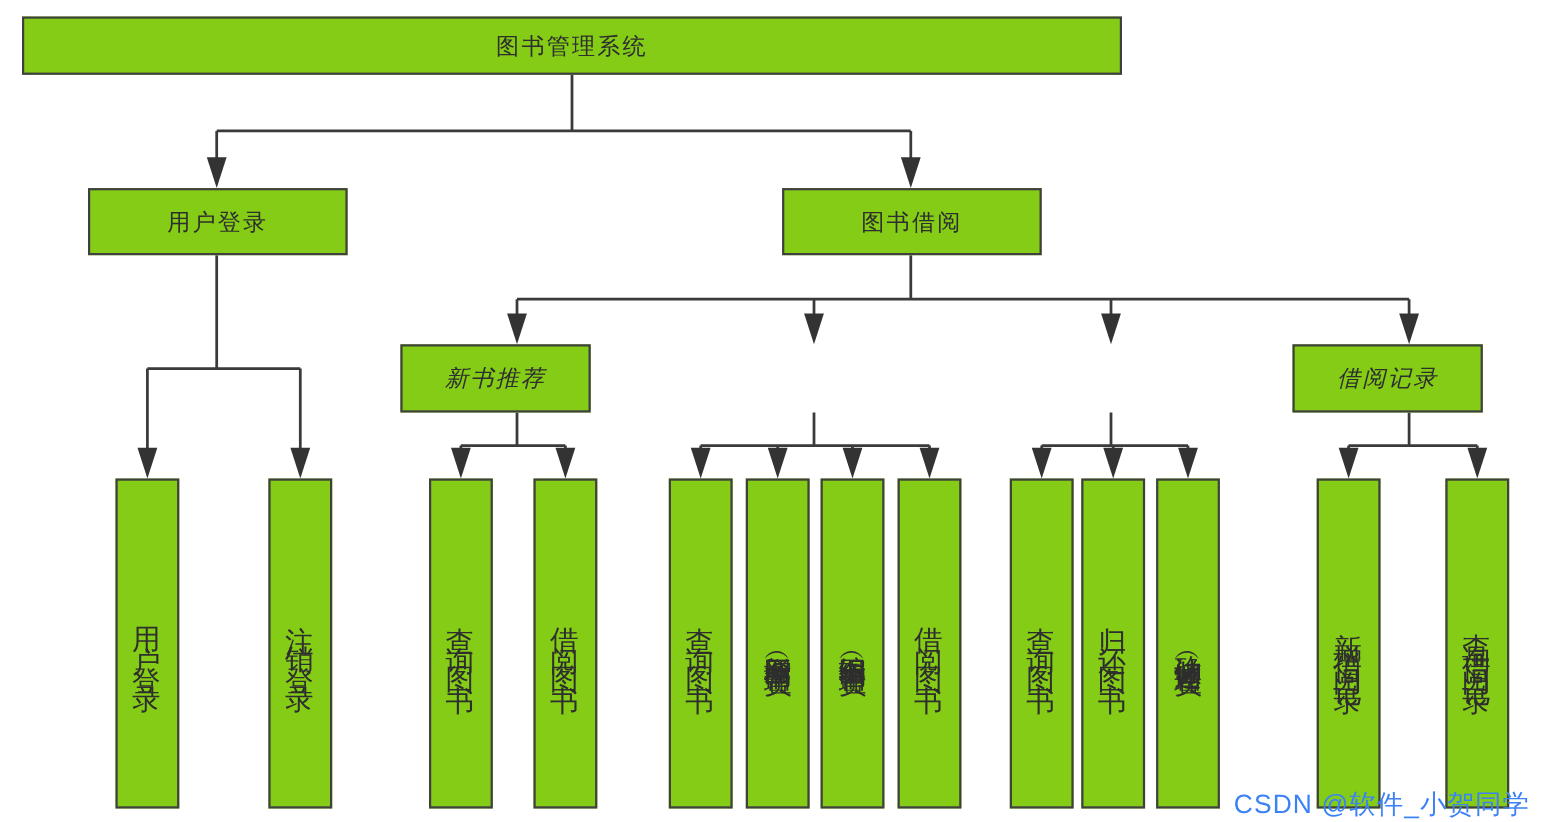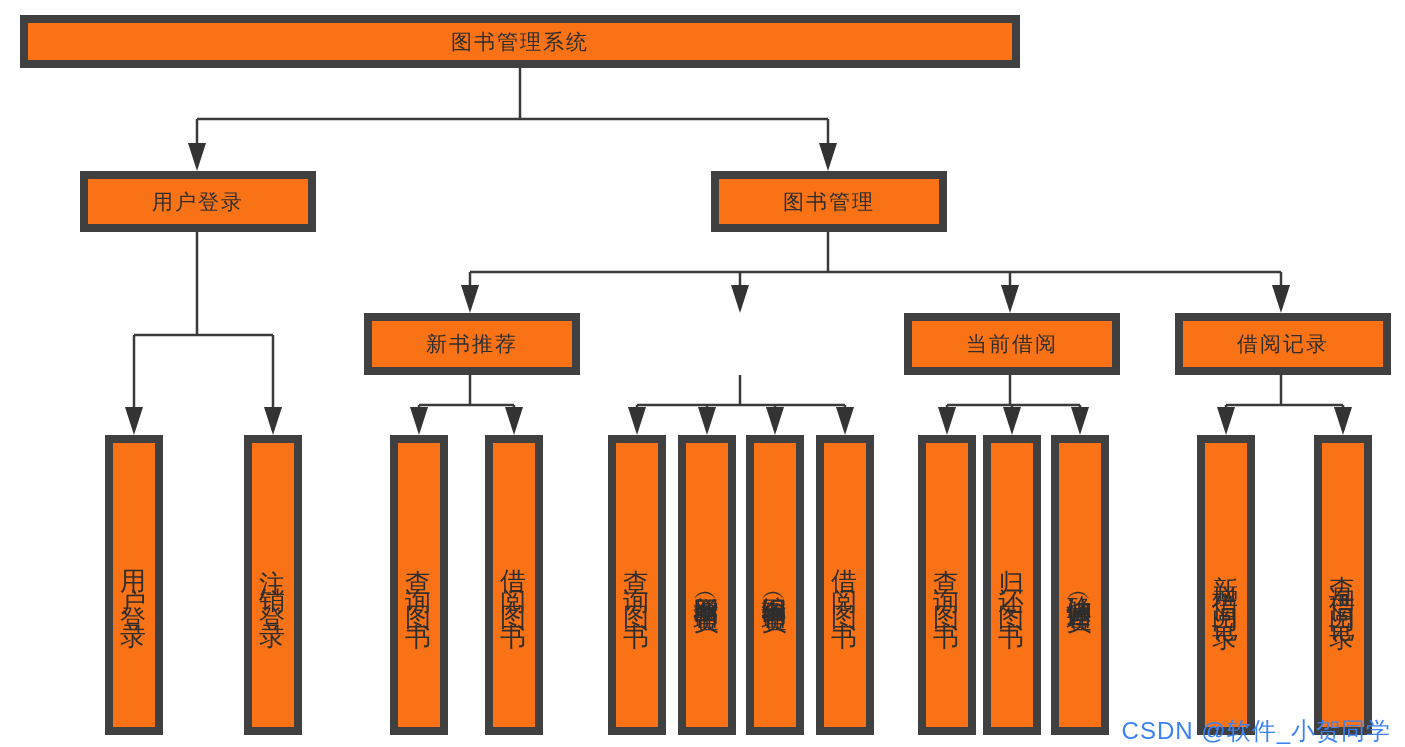--- a/index.html
+++ b/index.html
@@ -13,33 +13,33 @@
   }
   .edges {
     position: absolute;
     left: 0; top: 0;
     width: 1405px; height: 747px;
     z-index: 1;
   }
   .node {
     position: absolute;
     box-sizing: border-box;
-    border: 8px solid #404040;
-    background: #f97316;
+    border: 2px solid #404040;
+    background: #84cc16;
     display: flex;
     align-items: center;
     justify-content: center;
     color: #2e2e2e;
     z-index: 2;
   }
   .node-h { font-size: 21px; letter-spacing: 2px; }
   .node-root   { left: 20px;  top: 15px;  width: 1000px; height: 53px; }
   .node-l2a    { left: 80px;  top: 171px; width: 236px;  height: 61px; }
   .node-l2b    { left: 711px; top: 171px; width: 236px;  height: 61px; }
-  .node-l3     { top: 313px; width: 216px; height: 62px; }
+  .node-l3     { top: 313px; width: 173px; height: 62px; font-style: italic; }
   .node-l3a    { left: 364px; }
   .node-l3b    { left: 634px; }
   .node-l3c    { left: 904px; }
   .node-l3d    { left: 1175px; }
   .leaf {
     top: 435px; width: 58px; height: 300px;
   }
   .leaf span {
     writing-mode: vertical-rl;
     text-orientation: mixed;
@@ -137,29 +137,26 @@
   </svg>
 
   <div class="node node-h node-root">
     <span>图书管理系统</span>
   </div>
 
   <div class="node node-h node-l2a">
     <span>用户登录</span>
   </div>
   <div class="node node-h node-l2b">
-    <span>图书管理</span>
+    <span>图书借阅</span>
   </div>
 
   <div class="node node-h node-l3 node-l3a">
     <span>新书推荐</span>
   </div>
-  <div class="node node-h node-l3 node-l3c">
-    <span>当前借阅</span>
-  </div>
   <div class="node node-h node-l3 node-l3d">
     <span>借阅记录</span>
   </div>
 
   <div class="node leaf chars4 lf-01">
     <span>用户登录</span>
   </div>
   <div class="node leaf chars4 lf-02">
     <span>注销登录</span>
   </div>

